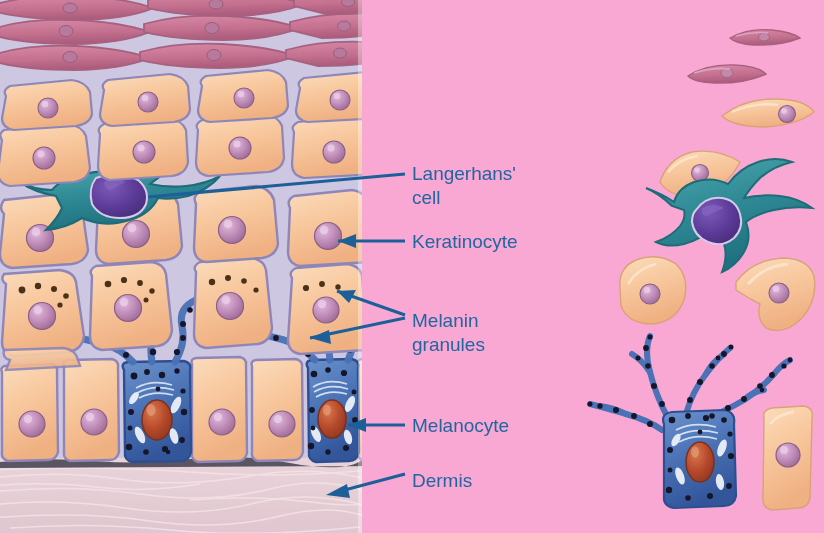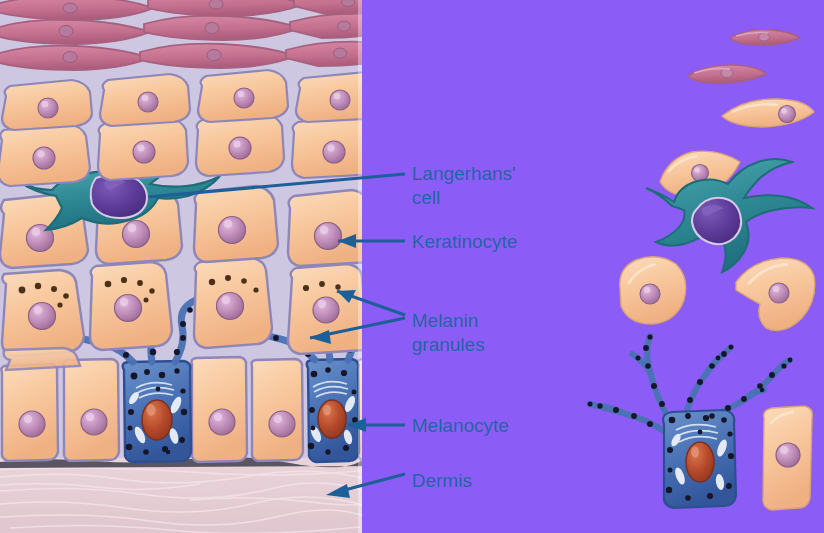--- a/index.html
+++ b/index.html
@@ -8,21 +8,21 @@
     padding: 0;
     background: #ffffff;
   }
   body {
     font-family: "Liberation Sans", sans-serif;
   }
   #figure {
     position: relative;
     width: 824px;
     height: 533px;
-    background: #8b5cf6;
+    background: #f9a8d4;
     overflow: hidden;
   }
   #figure svg.layer {
     position: absolute;
     top: 0;
     left: 0;
     width: 824px;
     height: 533px;
   }
   .label-text {

